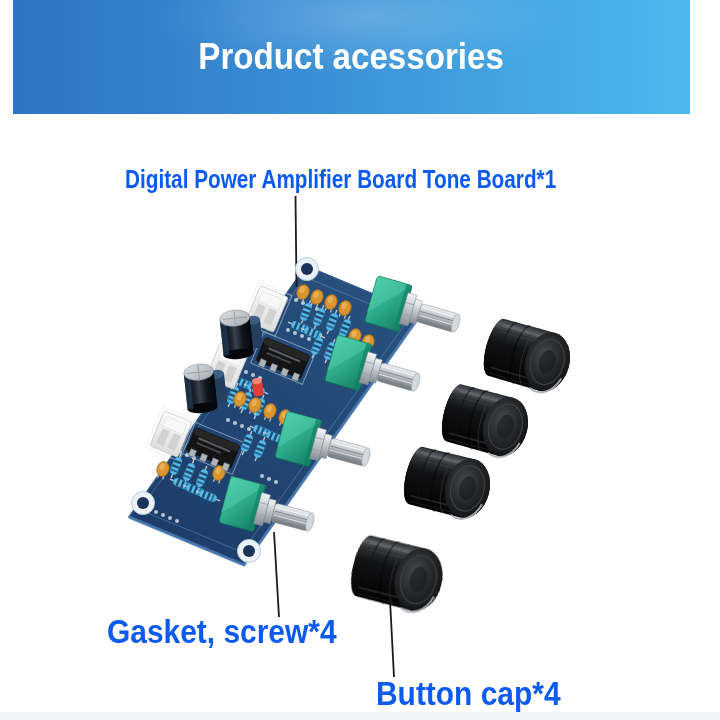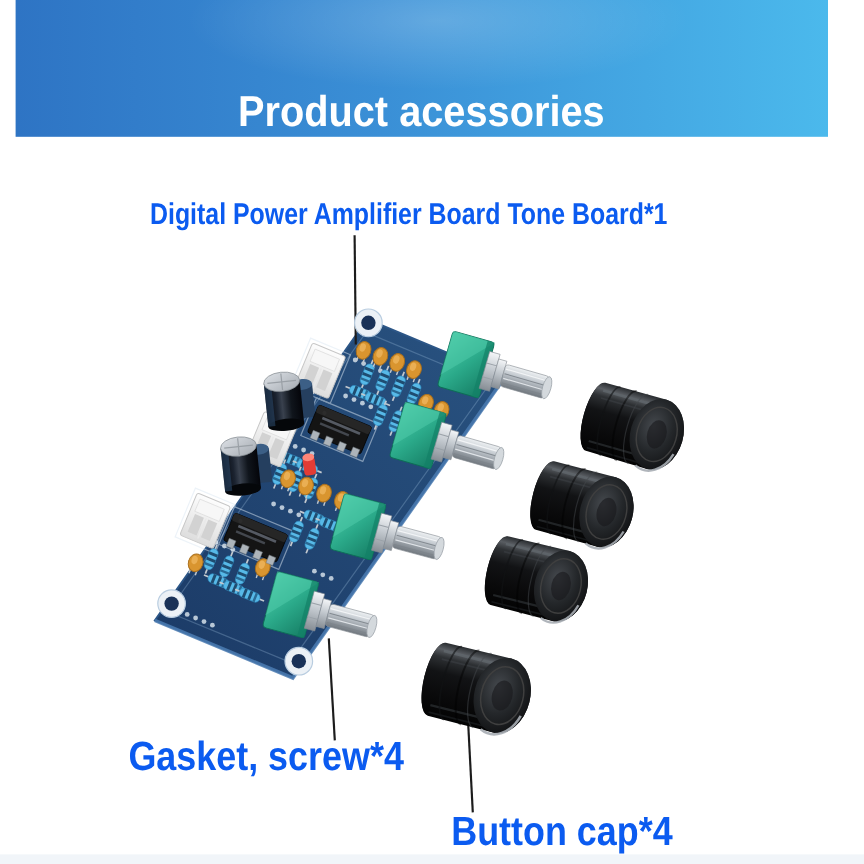--- a/index.html
+++ b/index.html
@@ -1,21 +1,21 @@
 <!DOCTYPE html>
 <html><head>
 <meta charset="utf-8">
 <style>
   html,body{margin:0;padding:0;background:#ffffff;}
   .canvas{position:relative;width:720px;height:720px;background:#ffffff;overflow:hidden;
           font-family:"Liberation Sans", sans-serif;}
   .banner{position:absolute;left:13px;top:0;width:677px;height:114px;
           background:radial-gradient(ellipse at 52% 15%, rgba(255,255,255,.20), rgba(255,255,255,0) 42%),
                      linear-gradient(90deg,#2e74c4 0%,#3a8fd6 45%,#4bb9ec 100%);
-          display:flex;align-items:flex-end;justify-content:center;box-sizing:border-box;}
+          display:flex;align-items:center;justify-content:center;box-sizing:border-box;}
   .banner-title{color:#ffffff;font-size:36px;font-weight:700;white-space:nowrap;
           transform:scaleX(.92);letter-spacing:0px;}
   .photo{position:absolute;left:0;top:0;width:720px;height:720px;}
   .lbl{position:absolute;font-weight:700;color:#0b5bf0;white-space:nowrap;transform-origin:left top;}
   .lbl-board{left:125px;top:165px;font-size:25px;transform:scaleX(.83);}
   .lbl-gasket{left:107px;top:612px;font-size:34px;transform:scaleX(.88);}
   .lbl-cap{left:376px;top:674px;font-size:34px;transform:scaleX(.88);}
   .bottom-strip{position:absolute;left:0;top:712px;width:720px;height:8px;background:#f1f5f9;}
 </style>
 </head>

